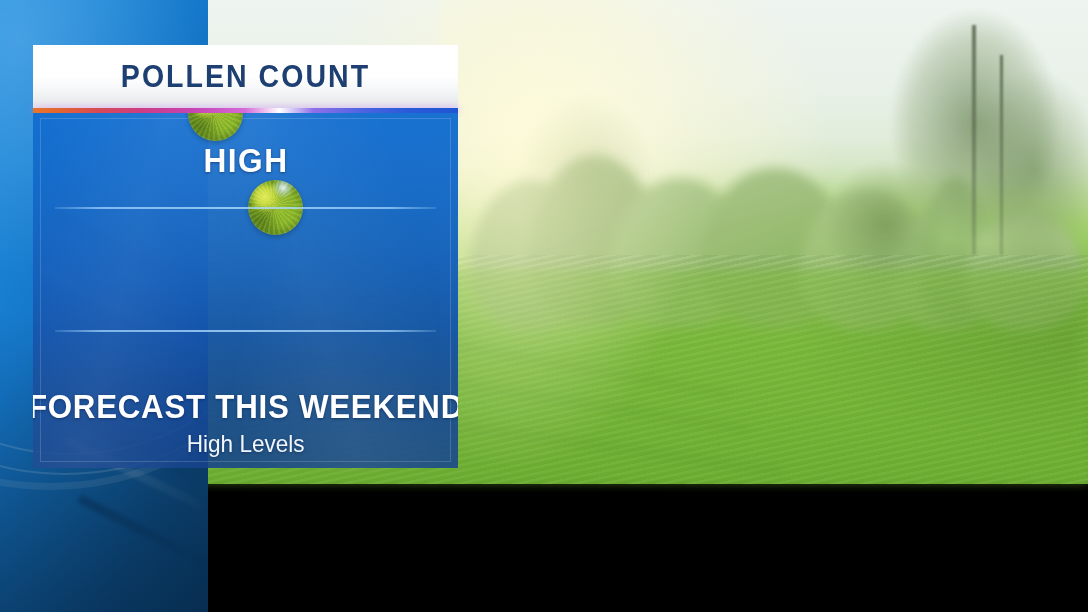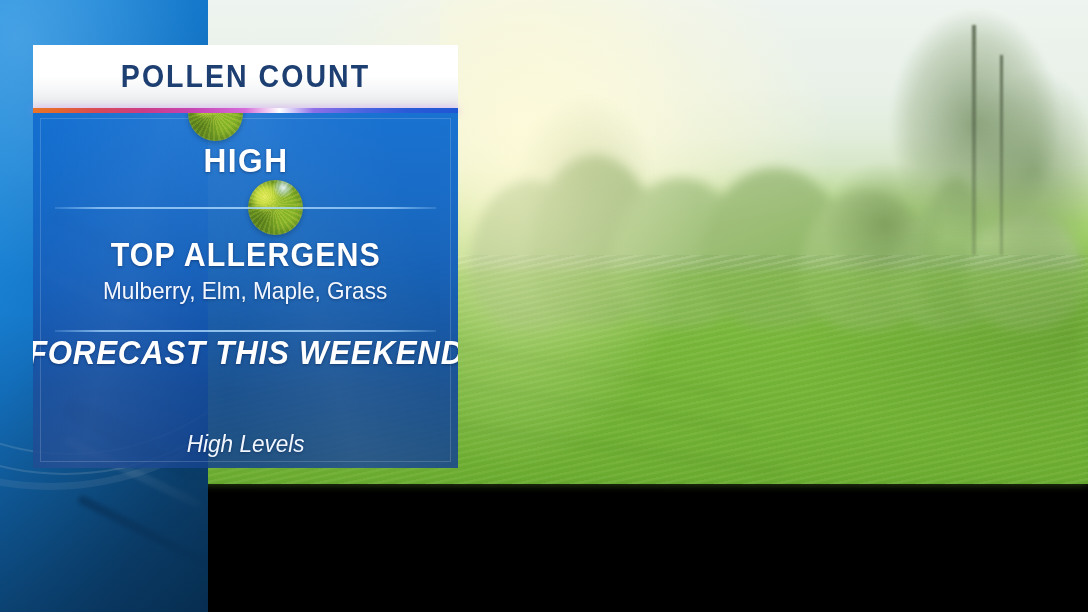--- a/index.html
+++ b/index.html
@@ -254,21 +254,21 @@
     transform:scaleX(.94);
     text-shadow:0 1px 3px rgba(0,20,60,.40);
     white-space:nowrap;
   }
   .allergen-row .sect-head{ font-size:33px; margin-bottom:3px; }
   .allergen-row .sect-sub { font-size:24px; }
 
   
   .forecast-row{
     position:absolute; left:0; right:0; top:220px; height:125px;
-    display:flex; align-items:center; justify-content:space-between;font-style:italic;
+    display:flex; align-items:center; justify-content:flex-end;
   }
   .forecast-row .sect-head{ font-size:34px; letter-spacing:0.8px; margin-bottom:4px; }
   .forecast-row .sect-sub { font-size:24px; }
 
   .div1{ top:94px; }
   .div2{ top:217px; }
 </style>
 </head>
 <body>
 
@@ -338,24 +338,20 @@
       <div class="body-inset"></div>
 
       <div class="row level-row">
         <div class="tree-icon tree-left"></div>
         <div class="level-text">HIGH</div>
         <div class="tree-icon tree-right"></div>
       </div>
 
       <div class="divider div1"></div>
 
-      <div class="row allergen-row">
-        <div class="sect-head">TOP ALLERGENS</div>
-        <div class="sect-sub">Mulberry, Elm, Maple, Grass</div>
-      </div>
 
       <div class="divider div2"></div>
 
       <div class="row forecast-row">
         <div class="sect-head">FORECAST THIS WEEKEND</div>
         <div class="sect-sub">High Levels</div>
       </div>
 
     </div>
   </div>

